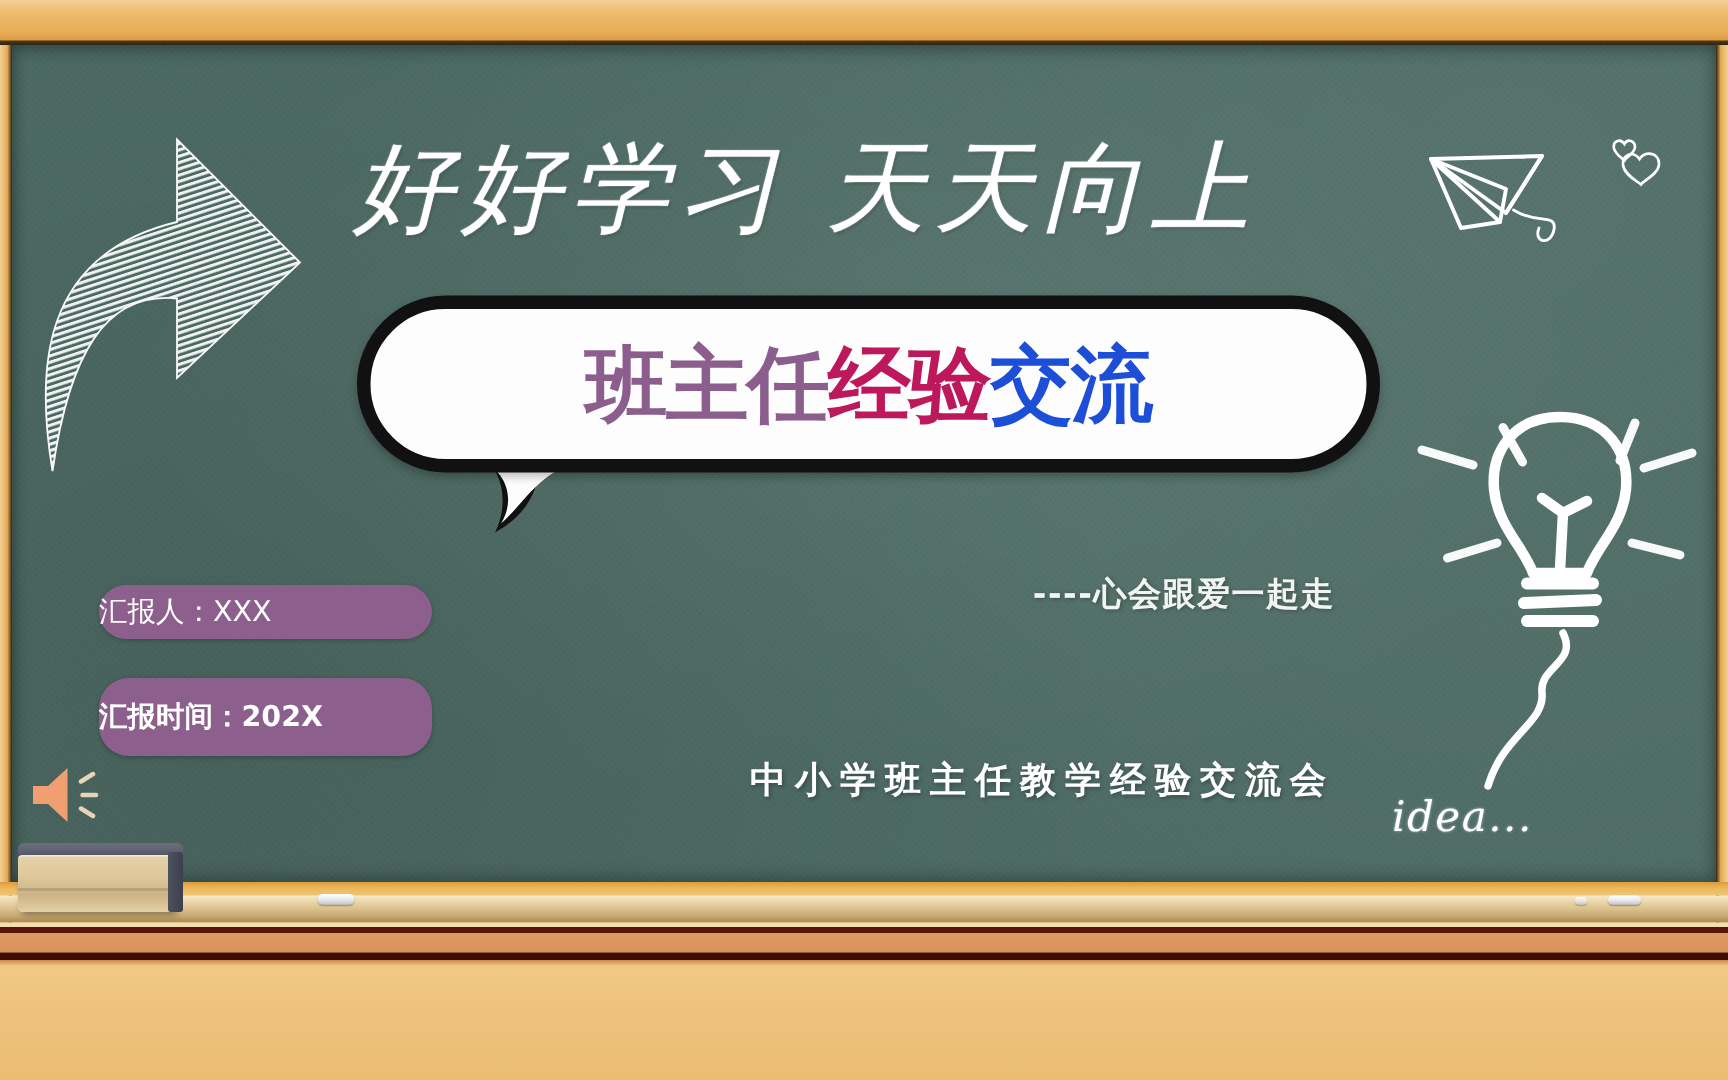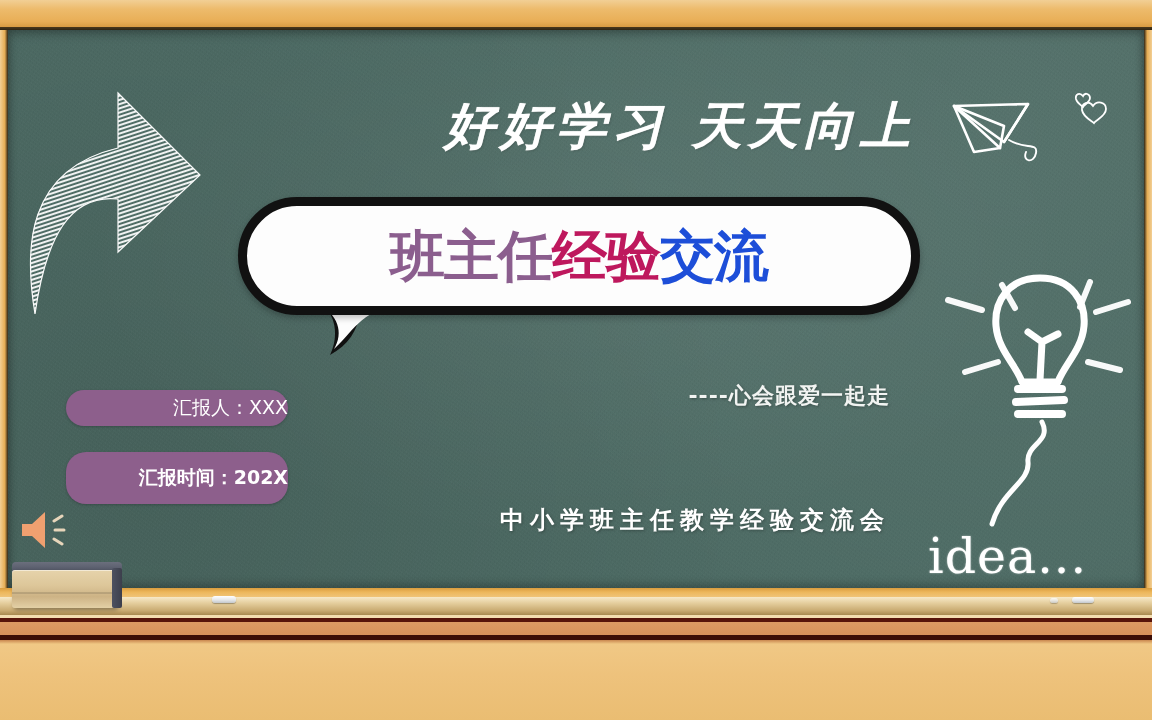--- a/index.html
+++ b/index.html
@@ -79,47 +79,47 @@
   .speaker { position:absolute; left:18px; top:508px; width:56px; height:44px; }
 
   
   .decor { position:absolute; pointer-events:none; }
   .arrow-decor { left:0px; top:62px; width:215px; height:285px; }
   .plane-decor { left:930px; top:80px; width:130px; height:92px; }
   .hearts-decor { left:1074px; top:86px; width:40px; height:40px; }
   .bulb-decor { left:930px; top:190px; width:220px; height:400px; }
 
   .idea-word { position:absolute; left:928px; top:528px;
-    font-family:"DejaVu Serif", serif; font-size:49px;
+    font-family:"DejaVu Serif", serif; font-style:italic; font-size:28px;
     color:#ffffff; letter-spacing:1px;
     text-shadow:0 0 2px rgba(255,255,255,.55); }
 
   
   .headline { position:absolute; left:236px; top:82px; width:680px; height:88px;
-    font-family:"DejaVu Serif", serif; font-weight:bold; font-style:italic;
-    font-size:50px; line-height:88px; color:#ffffff; white-space:nowrap;
-    letter-spacing:6px; text-align:right;
+    font-family:"DejaVu Serif", serif; font-weight:normal; font-style:italic;
+    font-size:66px; line-height:88px; color:#ffffff; white-space:nowrap;
+    letter-spacing:6px; text-align:left;
     text-shadow:0 0 1px rgba(255,255,255,.8), 1px 1px 2px rgba(0,0,0,.18); }
 
   
   .bubble-wrap { position:absolute; left:238px; top:197px; width:682px; height:150px; }
   .bubble { position:absolute; left:0; top:0; width:682px; height:118px;
     background:#fdfdfd; border:9px solid #111111; border-radius:59px;
     box-shadow:0 3px 6px rgba(0,0,0,.25); }
   .bubble-title { position:absolute; left:0; top:0; width:100%; height:100%;
     display:flex; align-items:center; justify-content:center;
     font-family:"DejaVu Sans", sans-serif; font-weight:bold;
     font-size:55px; line-height:1; white-space:nowrap; letter-spacing:-1px; }
   .t-purple { color:#8b5e8e; }
   .t-red    { color:#e8332c; }
   .t-rust   { color:#9e3b22; }
   .bubble-tail { position:absolute; left:66px; top:108px; width:120px; height:52px; }
 
   
-  .badge { position:absolute; display:flex; align-items:center; justify-content:flex-end;
+  .badge { position:absolute; display:flex; align-items:center; justify-content:flex-start;
     background:#8d5f8c; border-radius:20px; color:#ffffff;
     font-family:"DejaVu Sans", sans-serif; font-size:19px;
     box-shadow:0 1px 3px rgba(0,0,0,.22); }
   .badge-1 { left:66px; top:390px; width:222px; height:36px; }
   .badge-2 { left:66px; top:452px; width:222px; height:52px;font-weight:bold; }
 
   
   .tagline { position:absolute; left:420px; top:381px; width:470px;
     text-align:right; color:#f2f4f2;
     font-family:"DejaVu Sans", sans-serif; font-weight:bold; font-size:22px;

